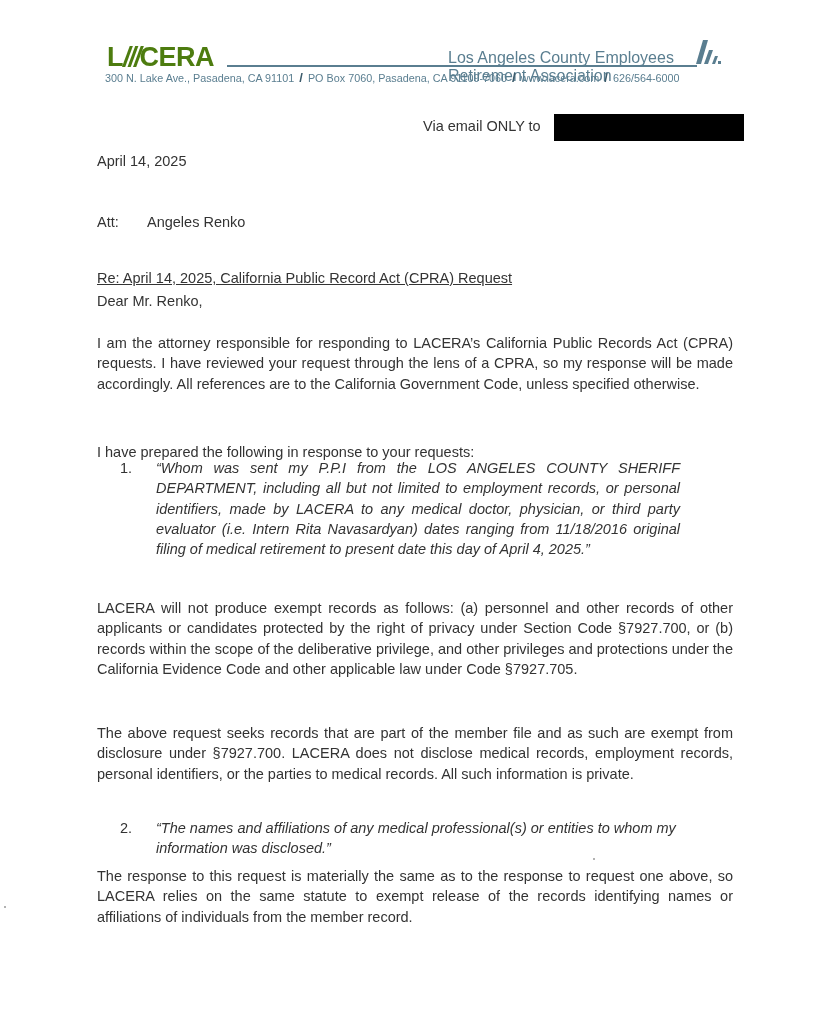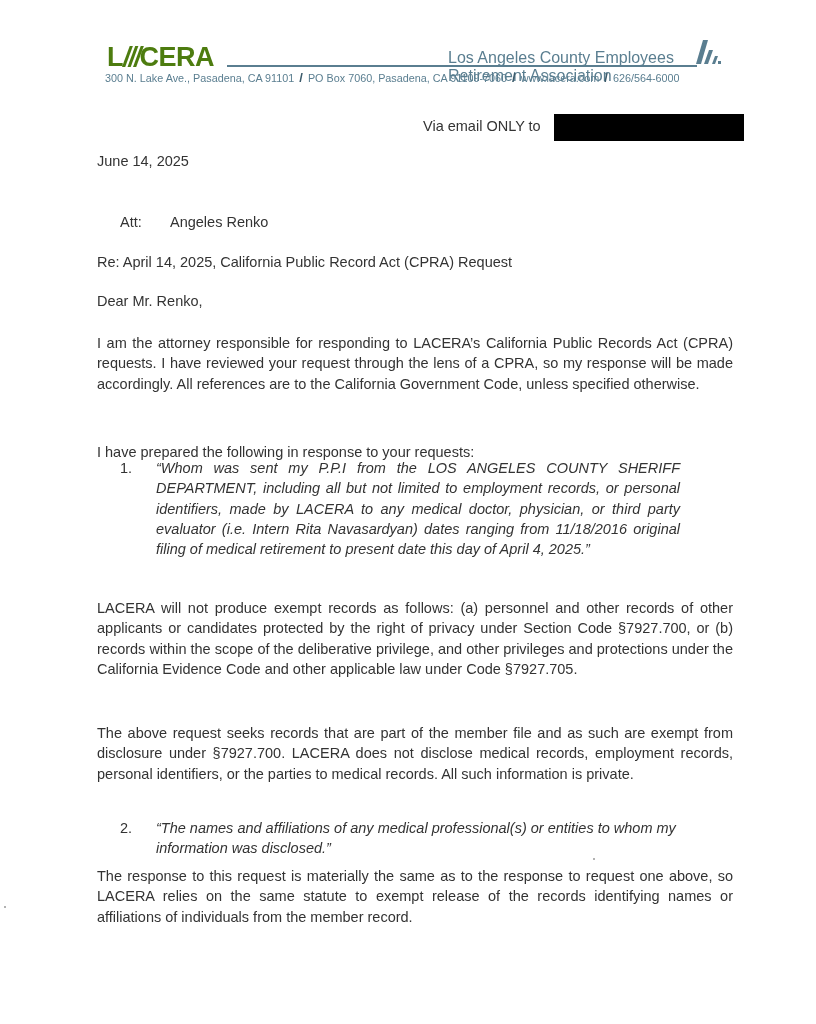--- a/index.html
+++ b/index.html
@@ -19,22 +19,22 @@
   .address { position: absolute; left: 0px; top: 32px; font-size: 10.8px; color: #5a7e90; white-space: nowrap; }
   .address .sep { font-weight: bold; font-size: 13px; color: #3c5b6b; padding: 0 2px; }
 
   .via { position: absolute; left: 423px; top: 118px; font-size: 14.5px; color: #333; }
   .redact { position: absolute; left: 554px; top: 114px; width: 190px; height: 27px; background: #000; }
 
   .text { position: absolute; left: 97px; width: 636px; font-size: 14.5px; line-height: 20.3px; color: #333; }
   .justify { text-align: justify; text-align-last: left; }
   .date { top: 151px; }
   .att { top: 212px; }
-  .att .lbl { display: inline-block; width: 50px; margin-left: 23px; }
-  .re { top: 252px; }
+  .att .lbl { display: inline-block; width: 50px; }
+  .re { top: 268px; text-decoration: underline; }
   .salutation { top: 291px; }
   .p1 { top: 333px; }
   .p2 { top: 434px; margin-top: 8px; }
   .item { position: absolute; left: 120px; width: 560px; font-size: 14.5px; line-height: 20.3px; color: #333; }
   .item .num { position: absolute; left: 0; top: 0; font-style: normal; }
   .item .quote { margin-left: 36px; font-style: italic; display: block; }
   .item1 { top: 458px; }
   .p3 { top: 598px; }
   .p4 { top: 711px; margin-top: 12px; }
   .item2 { top: 818px; }
@@ -63,21 +63,21 @@
     <span class="sep">/</span>
     <span>www.lacera.com</span>
     <span class="sep">/</span>
     <span>626/564-6000</span>
   </div>
 </div>
 
 <div class="via">Via email ONLY to</div>
 <div class="redact"></div>
 
-<div class="text date">June 14, 2025</div>
+<div class="text date">April 14, 2025</div>
 
 <div class="text att">
   <span class="lbl">Att:</span><span>Angeles Renko</span>
 </div>
 
 <div class="text re">Re:  April 14, 2025, California Public Record Act (CPRA) Request</div>
 <div class="text salutation">Dear Mr. Renko,</div>
 
 <div class="text p1 justify">I am the attorney responsible for responding to LACERA’s California Public Records Act (CPRA) requests. I have reviewed your request through the lens of a CPRA, so my response will be made accordingly. All references are to the California Government Code, unless specified otherwise.</div>
 <div class="text p2">I have prepared the following in response to your requests:</div>

